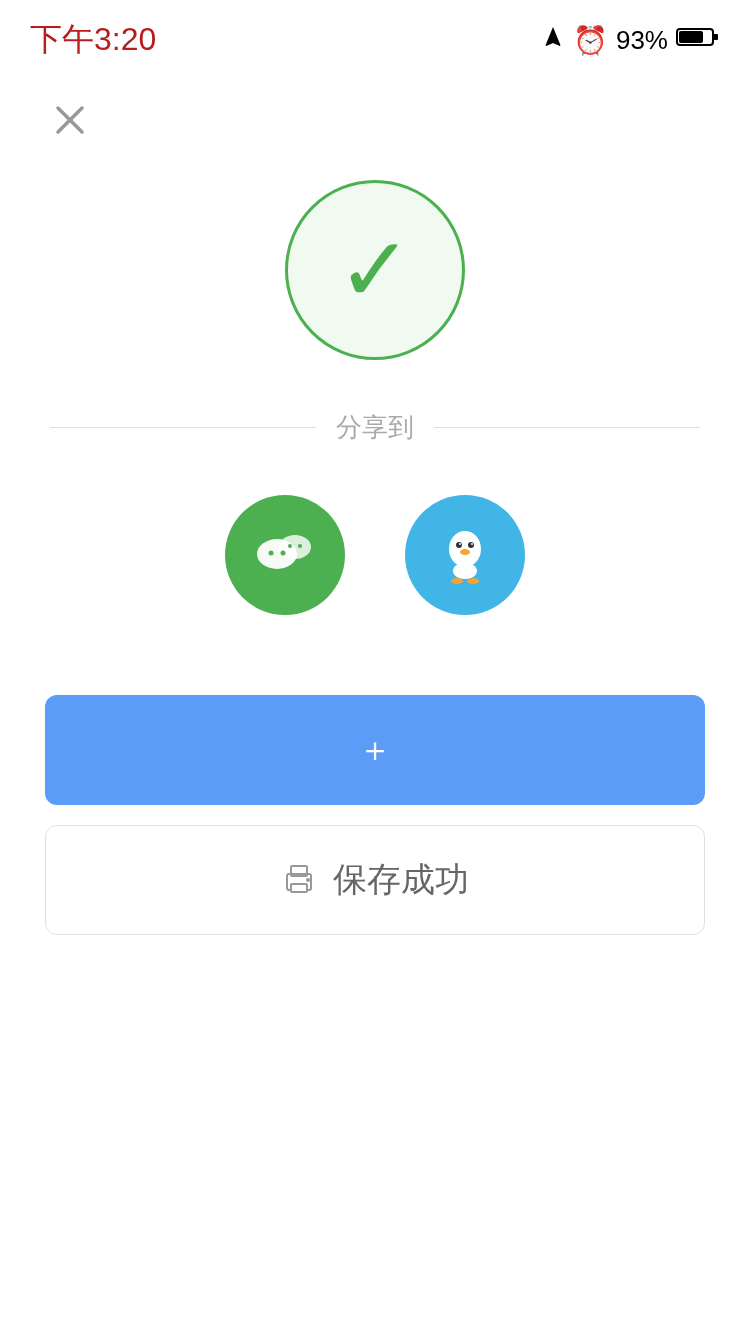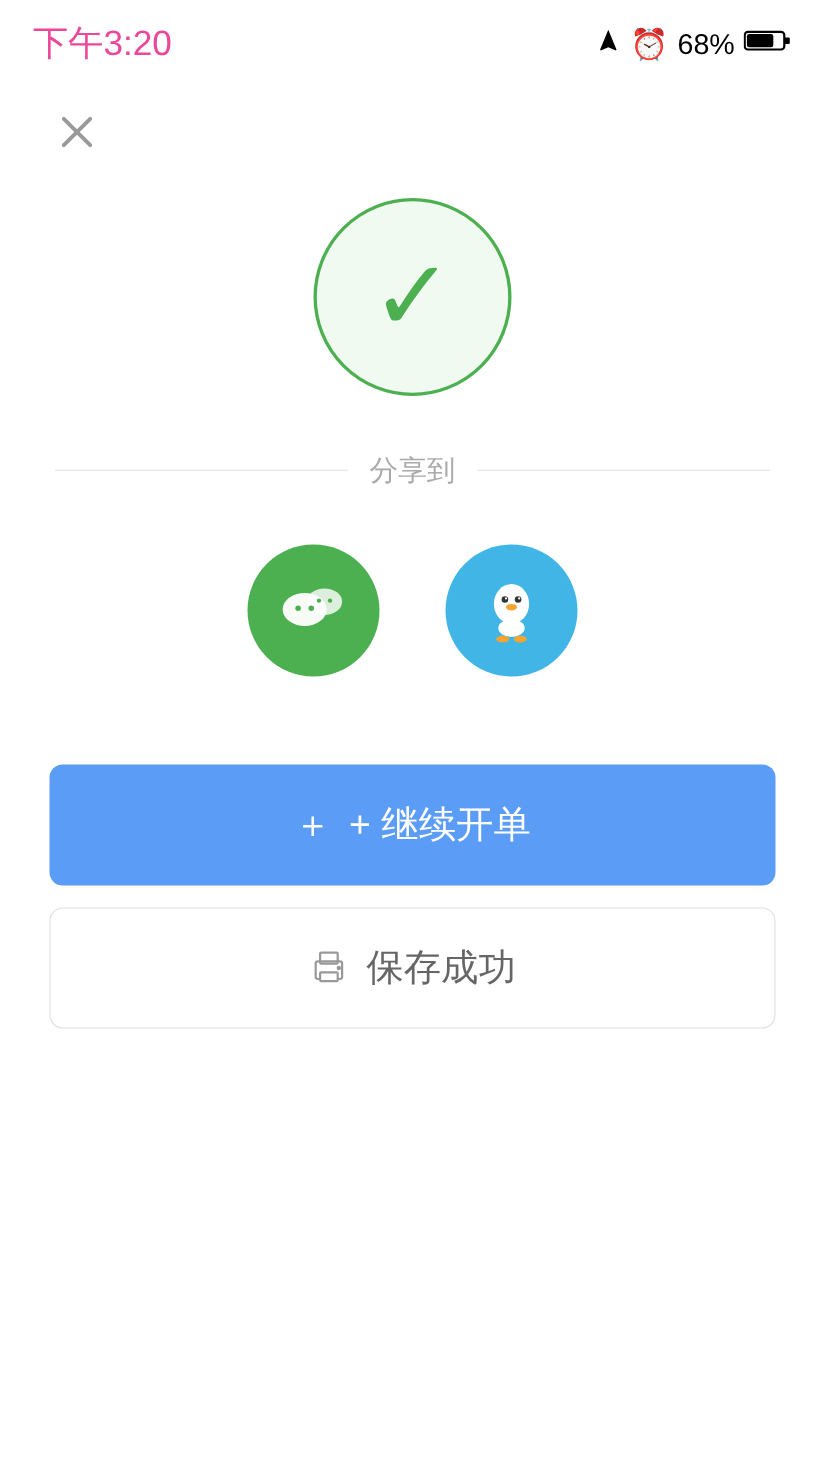--- a/index.html
+++ b/index.html
@@ -33,21 +33,21 @@
       display: flex;
       align-items: center;
       gap: 10px;
       font-size: 28px;
       color: #000;
     }
 
     .status-center {
       font-size: 32px;
       font-weight: 500;
-      color: #ec4899;
+      color: #b91c1c;
     }
 
     .status-right {
       display: flex;
       align-items: center;
       gap: 8px;
       font-size: 26px;
       color: #000;
     }
 
@@ -211,21 +211,21 @@
 
 <div class="status-bar">
   <div class="status-center">下午3:20</div>
   <div class="status-right">
     <span>
       <svg width="24" height="24" viewBox="0 0 24 24" fill="black">
         <path d="M12 2L4.5 20.29l.71.71L12 18l6.79 3 .71-.71z"></path>
       </svg>
     </span>
     <span style="font-size:28px;">⏰</span>
-    <span>68%</span>
+    <span>93%</span>
     <span>
       <svg width="44" height="24" viewBox="0 0 44 24" fill="none">
         <rect x="1" y="4" width="36" height="16" rx="3" stroke="black" stroke-width="2"></rect>
         <rect x="37" y="9" width="5" height="6" rx="1" fill="black"></rect>
         <rect x="3" y="6" width="24" height="12" rx="2" fill="black"></rect>
       </svg>
     </span>
   </div>
 </div>
 
@@ -280,21 +280,20 @@
           <ellipse cx="28" cy="62" rx="6" ry="3" fill="#f4a430"></ellipse>
           <ellipse cx="44" cy="62" rx="6" ry="3" fill="#f4a430"></ellipse>
         </svg>
       </div>
     </div>
   </div>
 
   <div class="action-buttons">
     <button class="btn-primary">
       <span class="btn-icon">＋</span>
-      <span>+ 继续开单</span>
     </button>
 
     <button class="btn-secondary">
       <span class="btn-icon">
         <svg width="36" height="36" viewBox="0 0 36 36" fill="none">
           <rect x="6" y="12" width="24" height="16" rx="2" stroke="#999" stroke-width="2" fill="none"></rect>
           <rect x="10" y="4" width="16" height="10" rx="1" stroke="#999" stroke-width="2" fill="none"></rect>
           <rect x="10" y="22" width="16" height="8" rx="1" stroke="#999" stroke-width="2" fill="white"></rect>
           <circle cx="27" cy="18" r="2" fill="#999"></circle>
         </svg>

